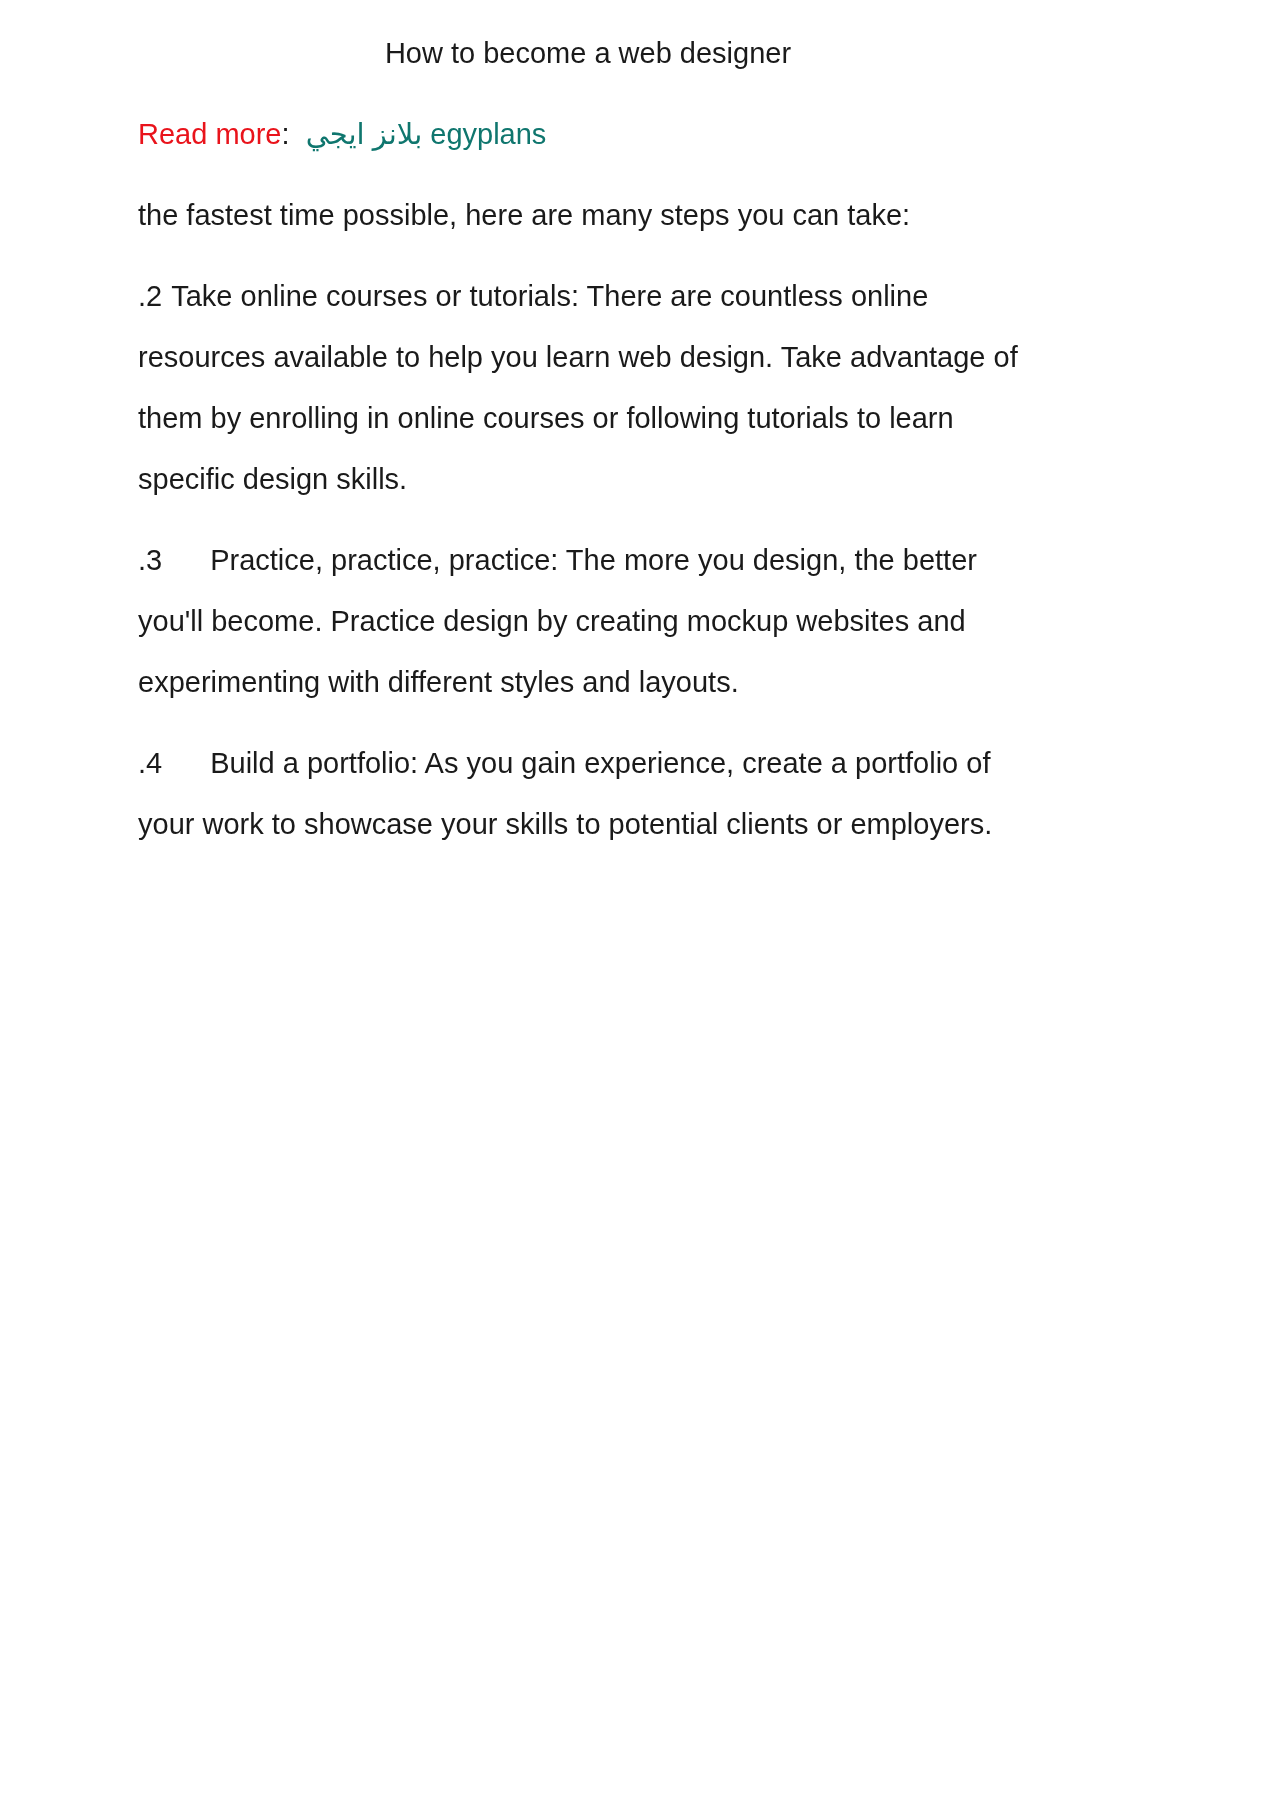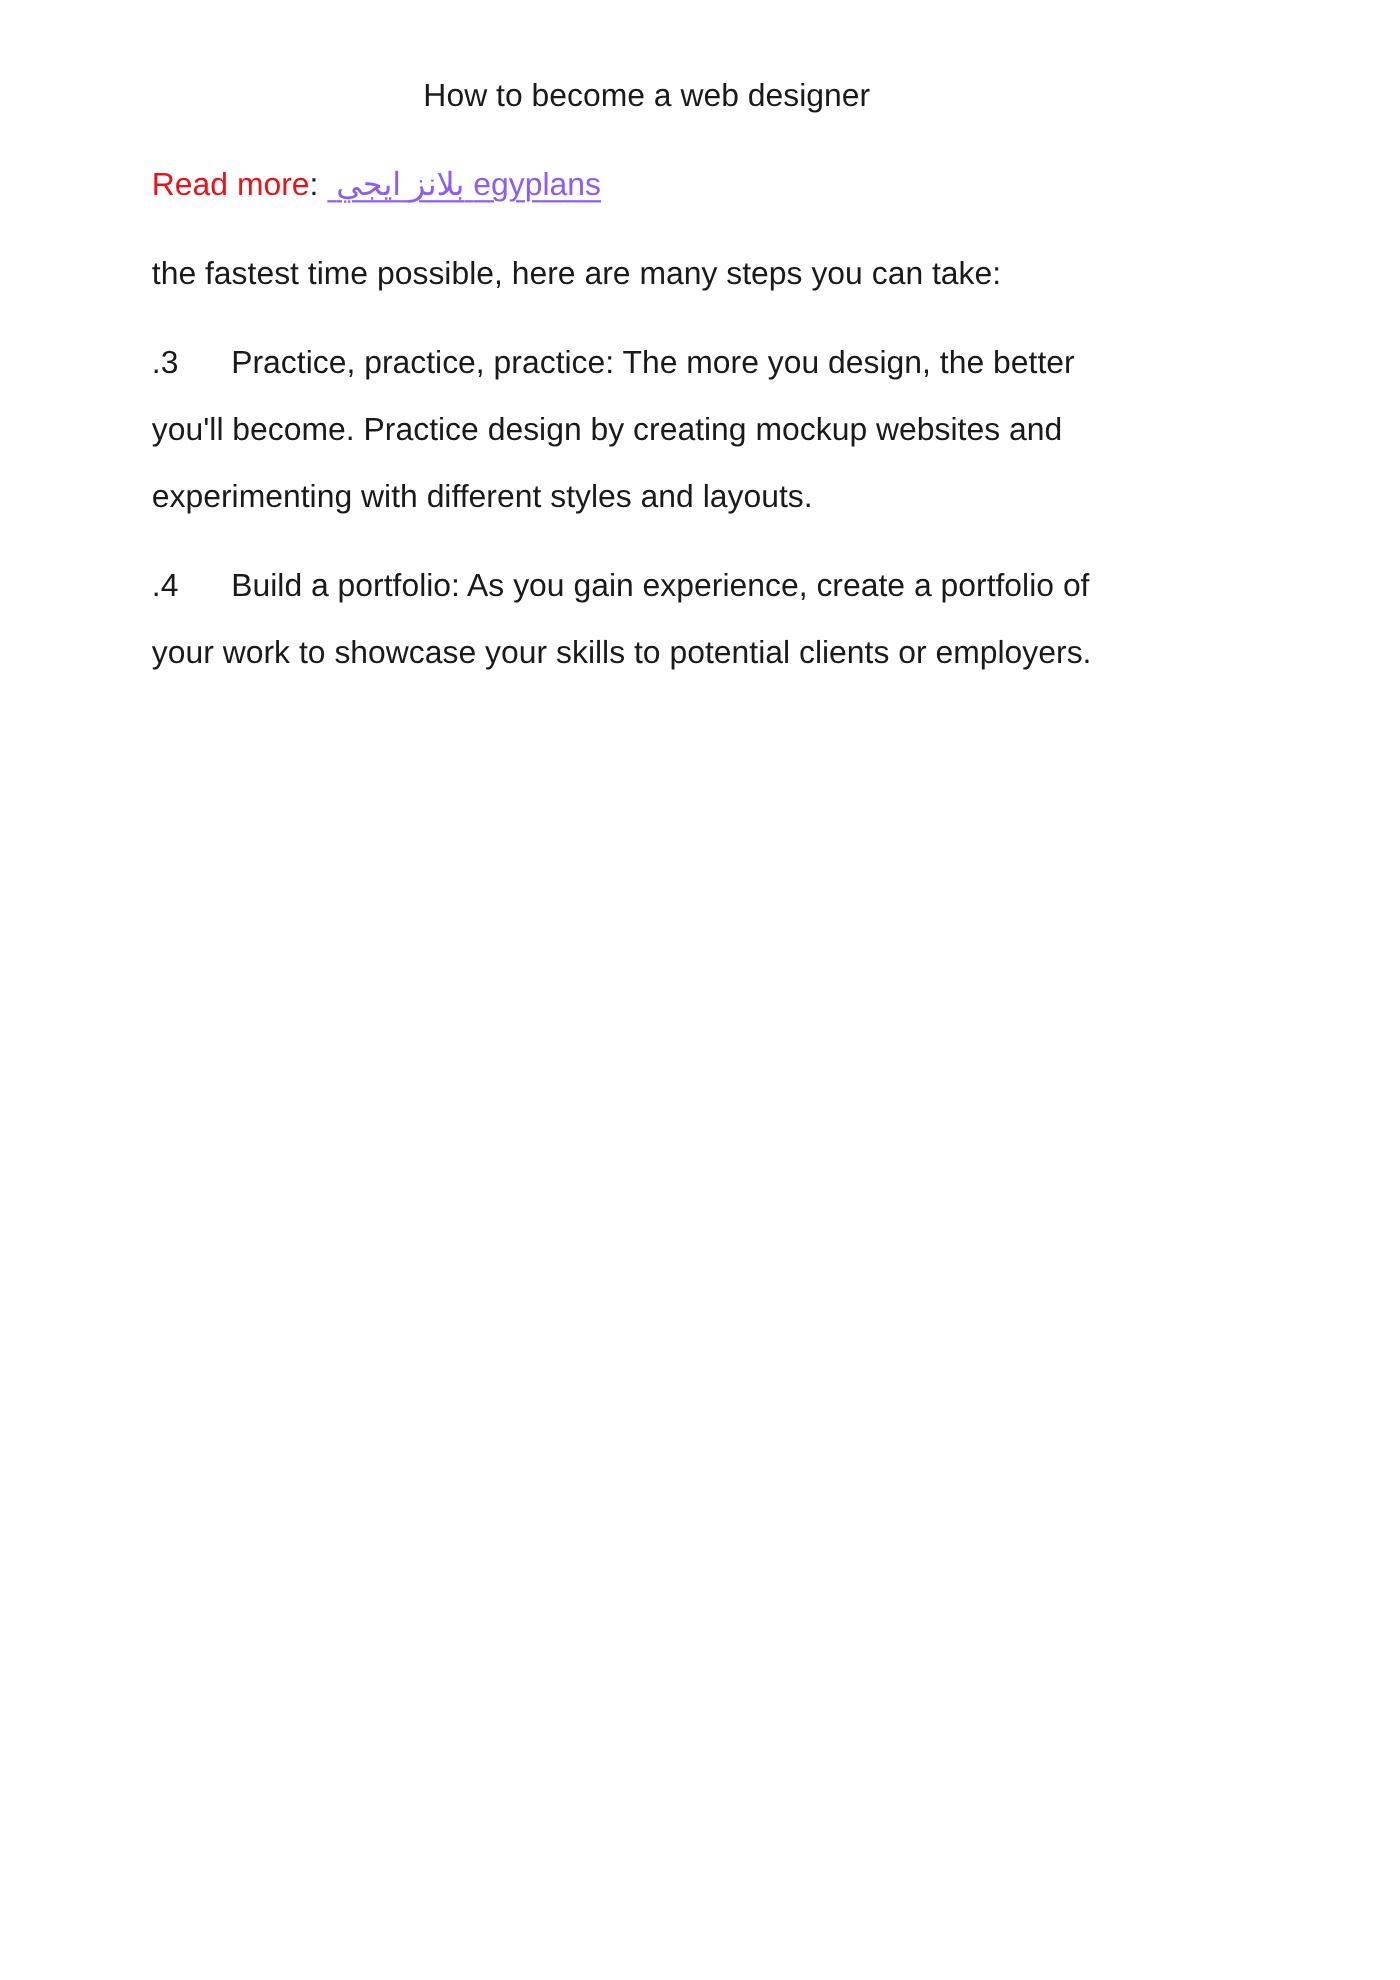--- a/index.html
+++ b/index.html
@@ -12,21 +12,21 @@
     min-height: 1800px;
     font-family: "Liberation Sans", "DejaVu Sans", sans-serif;
     color: #1a1a1a;
     font-size: 29px;
     line-height: 61px;
   }
   .page {
     box-sizing: border-box;
     width: 1213px;
     min-height: 1800px;
-    padding: 57px 175px 0 138px;
+    padding: 23px 175px 0 138px;
     background: #ffffff;
   }
   .title {
     font-size: 29px;
     font-weight: 400;
     line-height: 61px;
     text-align: center;
     margin: 0 0 20px 0;
     color: #1a1a1a;
   }
@@ -34,22 +34,21 @@
     margin: 0 0 20px 0;
   }
   .readmore-label {
     color: #e9131b;
     text-align: right;
   }
   .readmore-colon {
     color: #1a1a1a;
   }
   a.doc-link {
-    color: #8b5cf6;
-    text-decoration: underline;
+    color: #0f766e;
     text-decoration-thickness: 2px;
     text-underline-offset: 5px;
     cursor: pointer;
     margin-top: 42px;
   }
   .ar {
     direction: rtl;
     unicode-bidi: isolate;
   }
   .num {
@@ -69,18 +68,19 @@
 
   <h1 class="title">How to become a web designer</h1>
 
 
   <p class="para"><span class="readmore-label">Read more</span><span class="readmore-colon">:</span>
     <a class="doc-link"><span>&nbsp;</span><span class="ar" dir="rtl">ايجي</span> <span class="ar" dir="rtl">بلانز</span> <span>egyplans</span></a></p>
 
   <p class="para">the fastest time possible, here are many steps you can take:</p>
 
 
+  <p class="para"><span class="num gap-sm">.2</span><span>Take online courses or tutorials: There are countless online resources available to help you learn web design. Take advantage of them by enrolling in online courses or following tutorials to learn specific design skills.</span></p>
 
   <p class="para"><span class="num gap-lg">.3</span><span>Practice, practice, practice: The more you design, the better you'll become. Practice design by creating mockup websites and experimenting with different styles and layouts.</span></p>
 
   <p class="para"><span class="num gap-lg">.4</span><span>Build a portfolio: As you gain experience, create a portfolio of your work to showcase your skills to potential clients or employers.</span></p>
 
 </div>
 
 </body></html>

